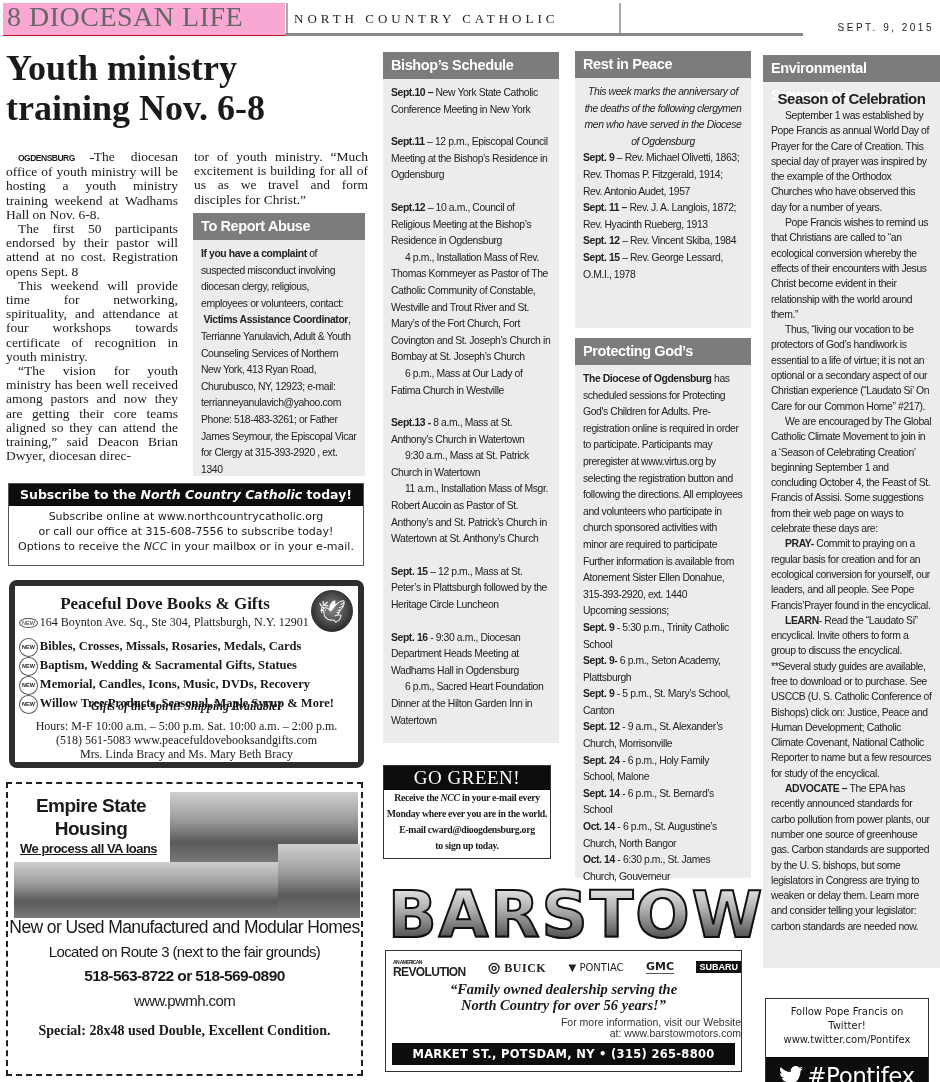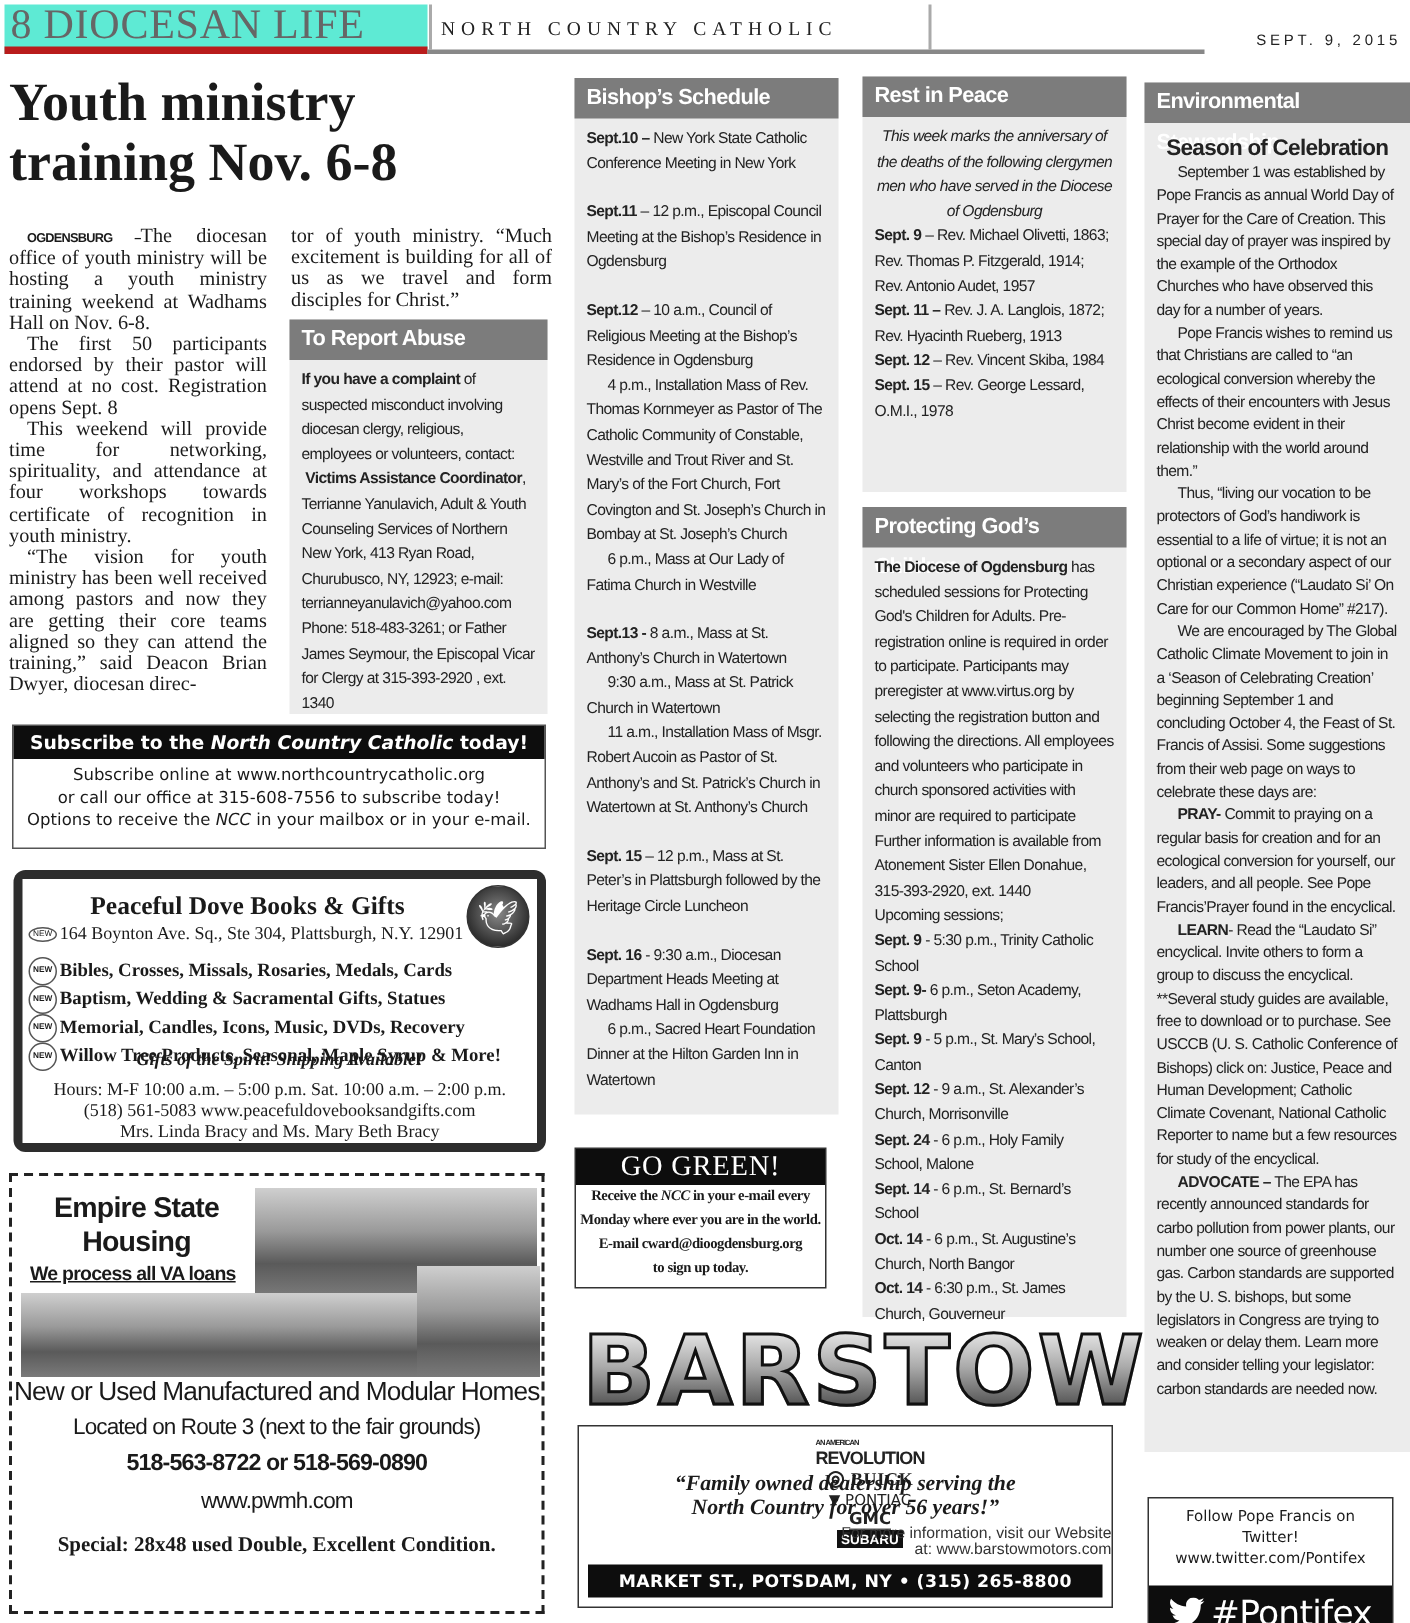--- a/index.html
+++ b/index.html
@@ -1,18 +1,18 @@
 <!DOCTYPE html>
 <html><head>
 <meta charset="utf-8">
 <style>
   * { box-sizing: border-box; margin: 0; padding: 0; }
   body { width: 940px; height: 1082px; background: #fff; position: relative; overflow: hidden; font-family: "Liberation Sans", sans-serif; color: #1a1a1a; }
   .masthead { position: absolute; left: 0; top: 0; width: 940px; height: 44px; }
-  .mh-section { position: absolute; left: 3px; top: 3px; width: 282px; height: 33px; background: #5eead4; border-bottom: 5px solid #b91c1c; }
+  .mh-section { position: absolute; left: 3px; top: 3px; width: 282px; height: 33px; background: #f9a8d4; border-bottom: 1px solid #b91c1c; }
   .mh-section span { font-family: "Liberation Serif", serif; font-size: 28px; color: #666; position: absolute; left: 4px; top: -2px; letter-spacing: 0.5px; }
   .mh-rule { position: absolute; left: 285px; top: 33px; width: 518px; height: 3px; background: #888; }
   .mh-paper { position: absolute; left: 286px; top: 3px; width: 335px; height: 30px; border-left: 2px solid #aaa; border-right: 2px solid #aaa; }
   .mh-paper span { font-family: "Liberation Serif", serif; font-size: 13px; letter-spacing: 4px; color: #222; position: absolute; left: 6px; top: 8px; }
   .mh-date { position: absolute; right: 6px; top: 22px; font-size: 10px; letter-spacing: 2.5px; color: #222; }
 
   .headline { position: absolute; left: 6px; top: 48px; width: 370px; font-family: Liberation Serif, serif; font-weight: bold; font-size: 36px; line-height: 40px; color: #1a1a1a; }
   .story { position: absolute; top: 150px; font-family: "Liberation Serif", serif; font-size: 13.5px; line-height: 14.2px; text-align: justify; }
   .story p { text-indent: 12px; }
   .story .dateline { font-family: "Liberation Sans", sans-serif; font-size: 8.5px; font-weight: bold; letter-spacing: -0.5px; }
@@ -59,21 +59,21 @@
   .hl4 { font-size: 15px; line-height: 26px; }
   .housing-special { position: absolute; left: 0; width: 100%; top: 237px; text-align: center; font-family: "Liberation Serif", serif; font-weight: bold; font-size: 14px; line-height: 19px; }
 
   .gogreen { position: absolute; left: 383px; top: 765px; width: 168px; height: 94px; border: 1px solid #333; }
   .gogreen .gh { background: #0d0d0d; color: #fff; font-family: "Liberation Serif", serif; font-size: 19px; text-align: center; height: 24px; line-height: 24px; letter-spacing: 0.5px; }
   .gogreen .gb { font-family: "Liberation Serif", serif; font-size: 9.8px; line-height: 16px; text-align: center; font-weight: bold; letter-spacing: -0.3px; }
 
   .barstow-logo { position: absolute; left: 388px; top: 884px; width: 355px; height: 62px; font-family: "DejaVu Sans", sans-serif; font-weight: bold; font-size: 64px; line-height: 62px; letter-spacing: 2px; color: #555; text-align: center; -webkit-text-stroke: 2px #111; background: linear-gradient(#fff, #fff); }
   .barstow-logo span { background: linear-gradient(180deg, #fff 0%, #aaa 45%, #222 100%); -webkit-background-clip: text; background-clip: text; color: transparent; }
   .barstow-box { position: absolute; left: 385px; top: 950px; width: 357px; height: 122px; border: 1px solid #333; }
-  .brands { position: absolute; left: 20px; top: 6px; width: 348px; display: flex; justify-content: space-between; align-items: center; font-size: 10px; flex-direction: column; }
+  .brands { position: absolute; left: 7px; top: 6px; width: 348px; display: flex; justify-content: space-between; align-items: center; font-size: 10px; }
   .brand { font-weight: bold; color: #222; }
   .brand-rev { font-family: "Liberation Sans", sans-serif; font-size: 12px; letter-spacing: -0.6px; line-height: 10px; }
   .brand-rev small { display: block; font-size: 5px; }
   .brand-buick { font-family: "Liberation Serif", serif; font-size: 12px; letter-spacing: 0.5px; }
   .brand-pontiac { font-family: "DejaVu Sans", sans-serif; font-size: 10px; font-weight: normal; }
   .brand-gmc { font-family: "DejaVu Sans", sans-serif; font-size: 11px; border-bottom: 1px solid #555; }
   .brand-subaru { background: #111; color: #fff; font-size: 9px; padding: 1px 3px; }
   .barstow-quote { position: absolute; left: 0; width: 100%; top: 30px; text-align: center; font-family: "Liberation Serif", serif; font-style: italic; font-weight: bold; font-size: 14.5px; line-height: 16px; }
   .barstow-info { position: absolute; left: 0; width: 100%; top: 66px; text-align: right; font-family: "Liberation Sans", sans-serif; font-size: 10.5px; line-height: 10.5px; color: #333; }
   .barstow-addr { position: absolute; left: 6px; top: 92px; width: 343px; height: 22px; background: #0d0d0d; color: #fff; text-align: center; font-family: "DejaVu Sans", sans-serif; font-weight: bold; font-size: 11.5px; line-height: 22px; letter-spacing: 0.3px; }

